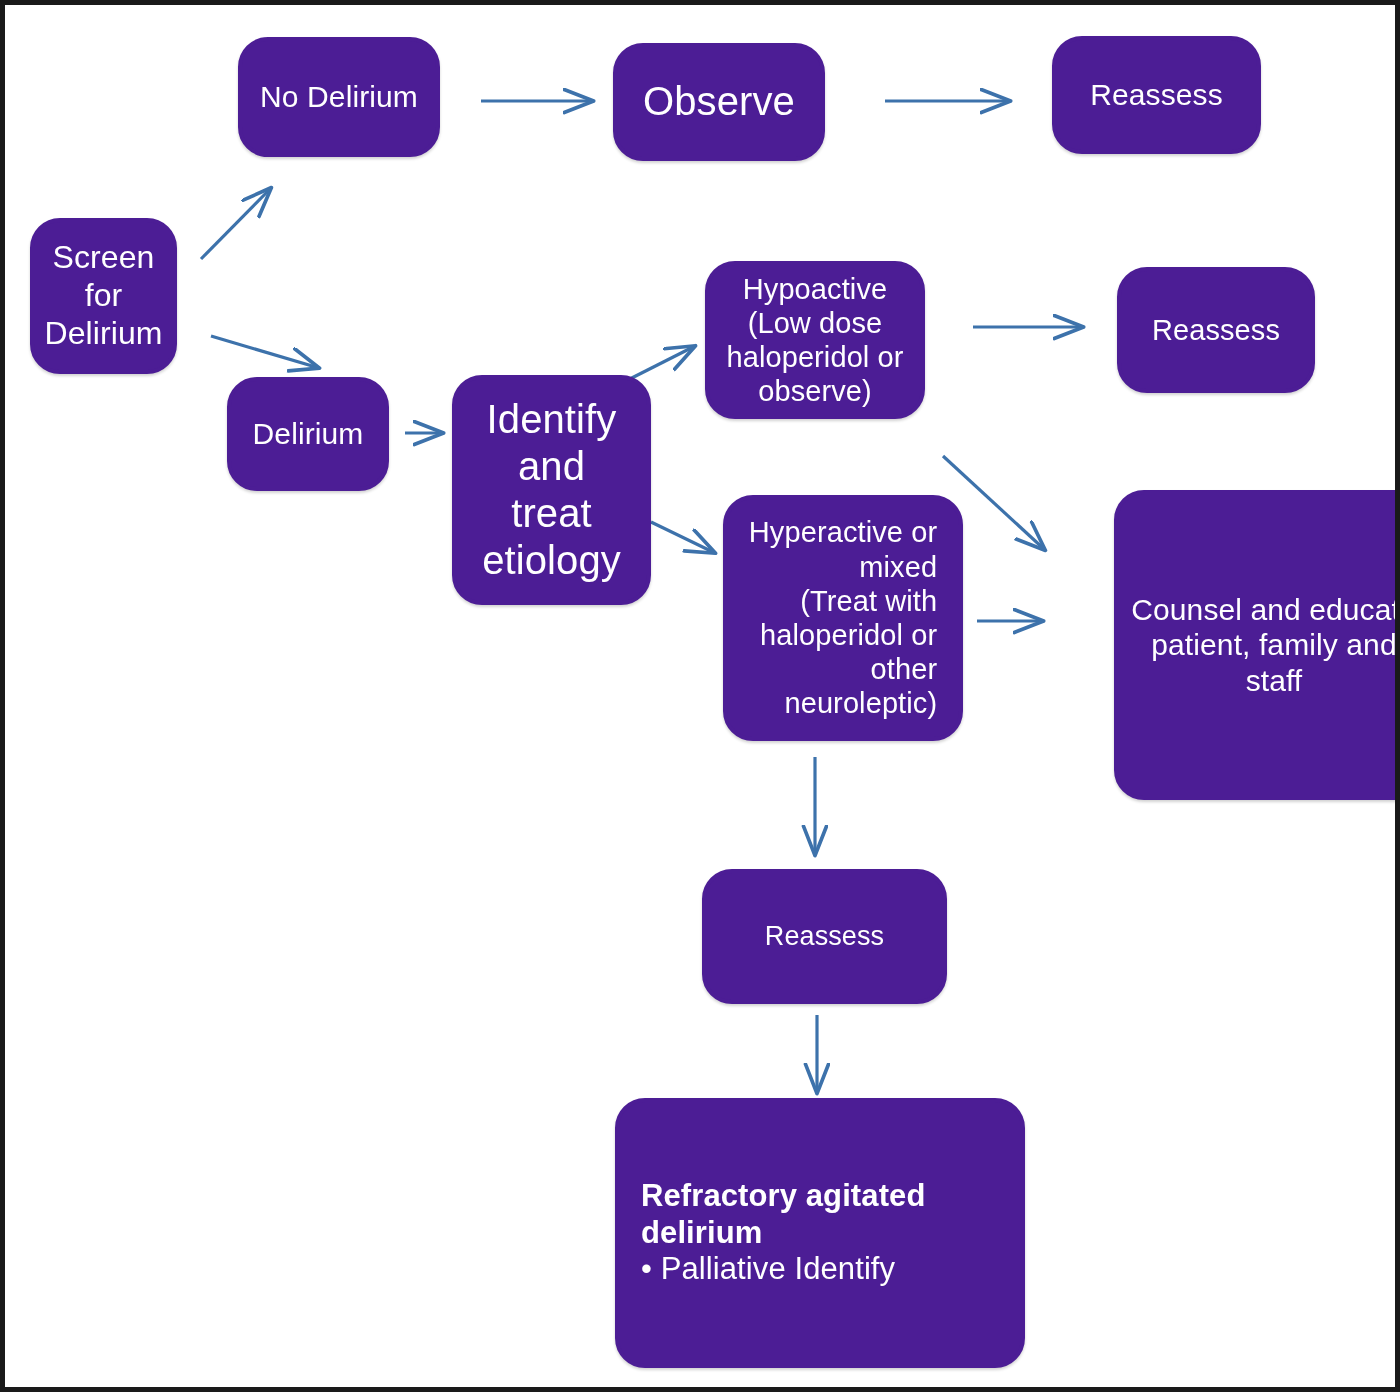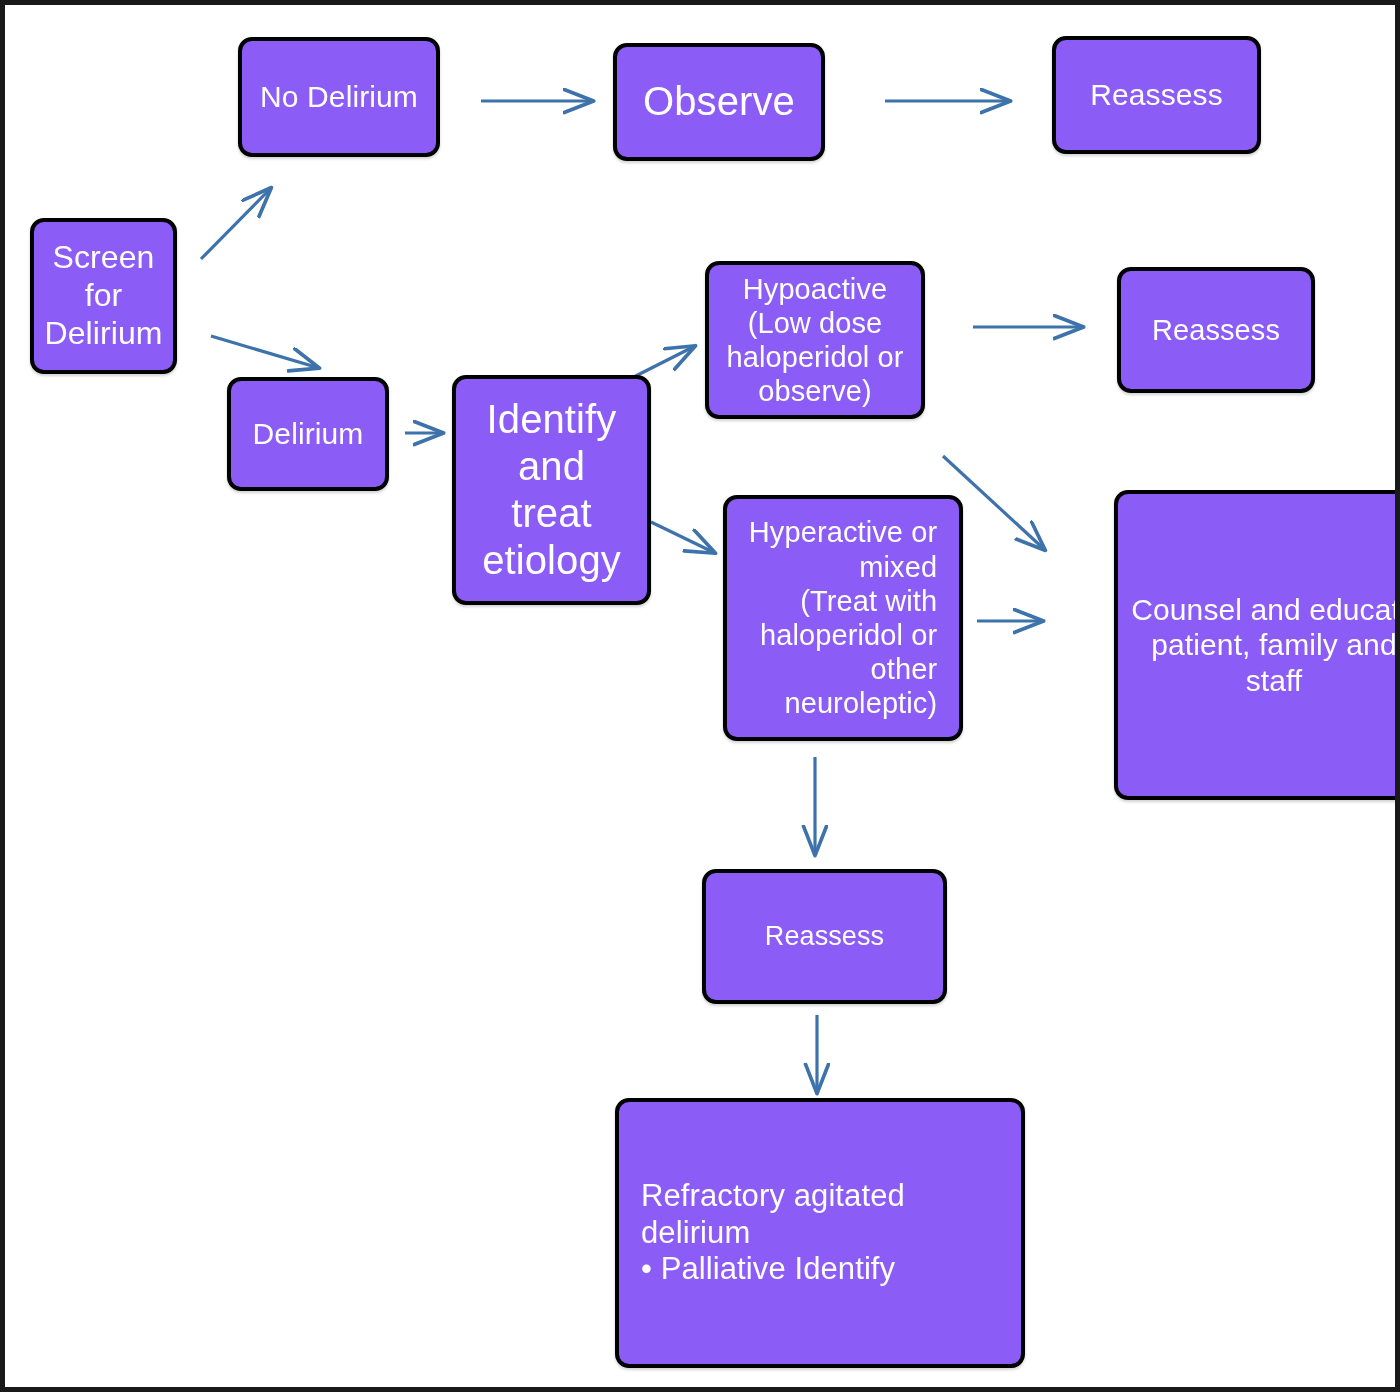--- a/index.html
+++ b/index.html
@@ -23,23 +23,23 @@
     position: absolute;
     left: 0;
     top: 0;
     width: 1390px;
     height: 1382px;
     background: #ffffff;
   }
   .node {
     position: absolute;
     box-sizing: border-box;
-    background: #8b5cf6;
-    border: 4px solid #000000;
-    border-radius: 14px;
+    background: #4c1d95;
+    border: 4px solid #4c1d95;
+    border-radius: 30px;
     color: #ffffff;
     display: flex;
     align-items: center;
     justify-content: center;
     text-align: center;
     line-height: 1.18;
     font-weight: 400;
     letter-spacing: 0.1px;
     box-shadow: 0 2px 3px rgba(0,0,0,0.18);
   }
@@ -55,20 +55,21 @@
   }
   .bullets-inner {
     padding-left: 18px;
     width: 100%;
     box-sizing: border-box;
   }
   .bullets-title {
     display: block;
     text-align: left;
     padding-left: 4px;
+    font-weight: bold;
   }
   .bullet-line {
     display: block;
     text-align: left;
     white-space: pre-line;
     padding-left: 4px;
   }
   svg.edges {
     position: absolute;
     left: 0;

